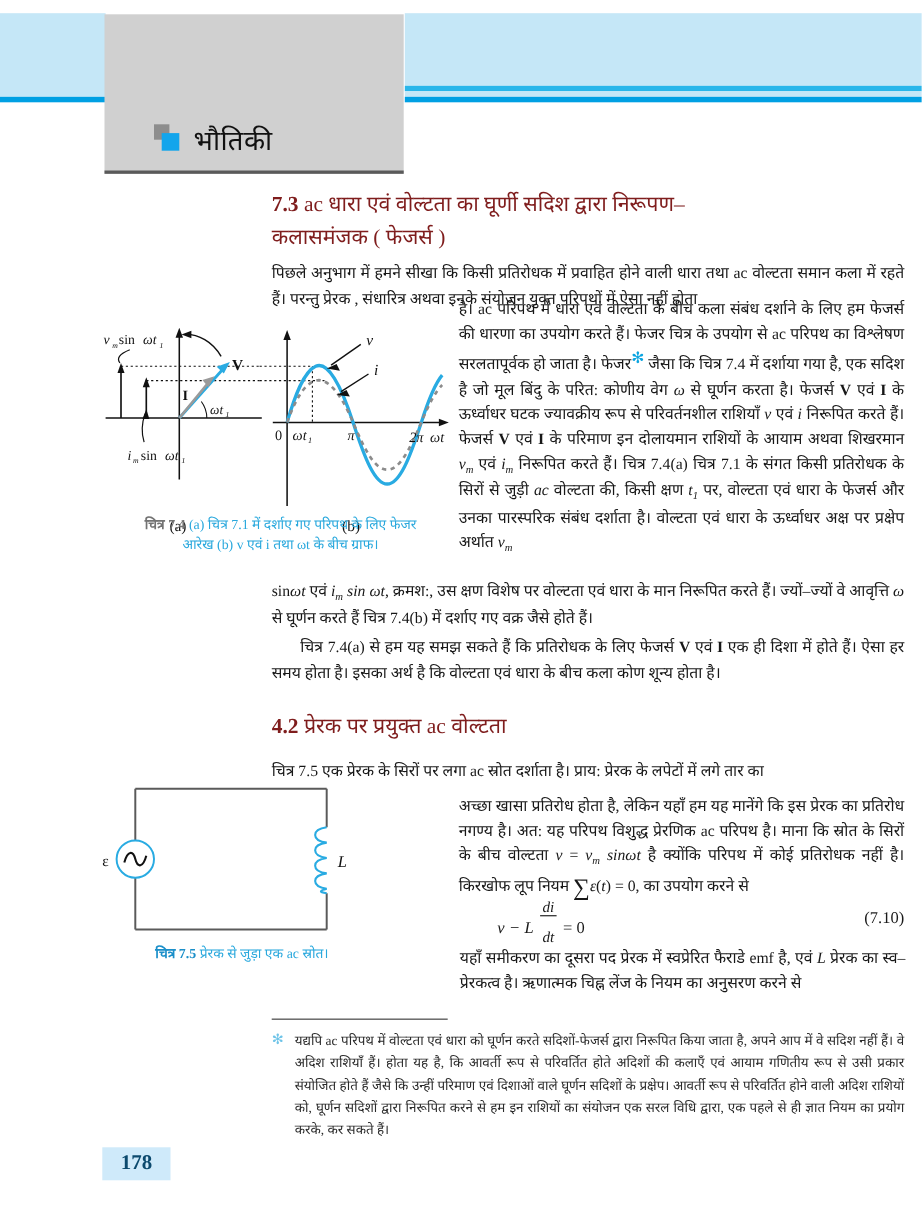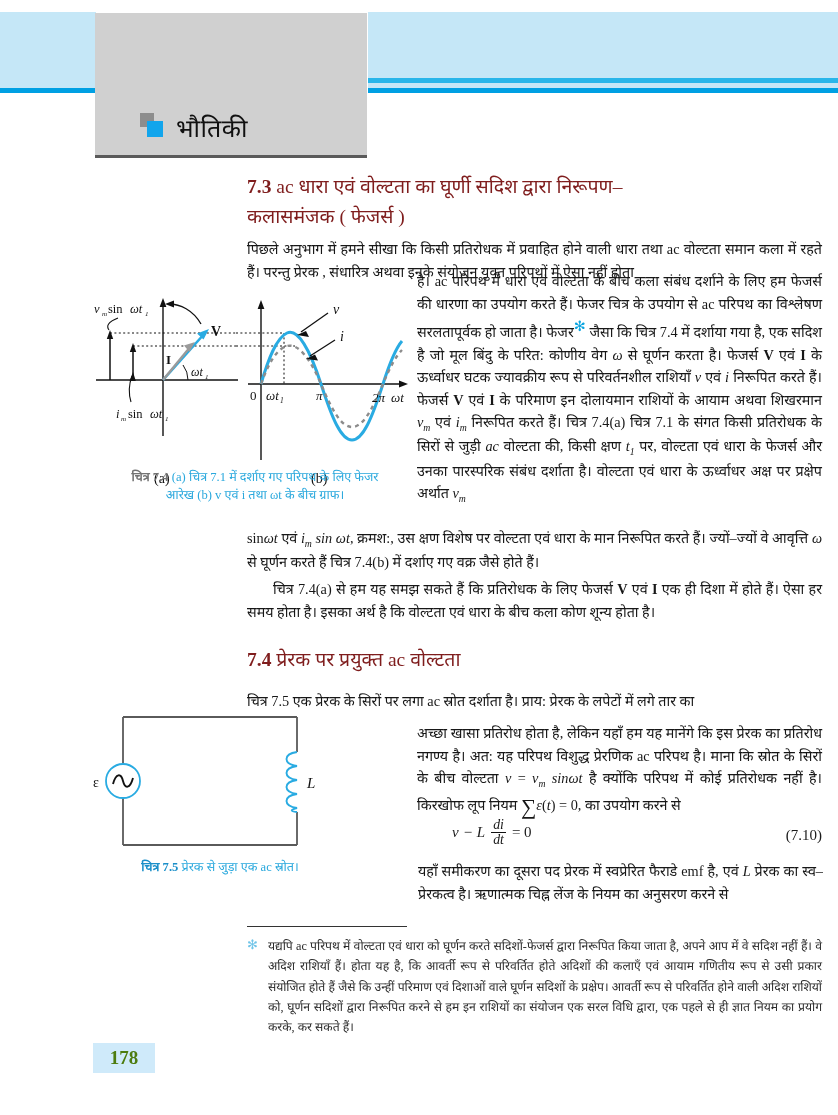--- a/index.html
+++ b/index.html
@@ -180,21 +180,21 @@
   .frac {
     display: inline-flex;
     flex-direction: column;
     align-items: center;
     font-size: 0.92em;
     line-height: 1.05;
     vertical-align: middle;
     margin: 0 2px;
   }
   .frac .numr { border-bottom: 1px solid #111; padding: 0 2px; }
-  .frac .denm { padding: 0 2px; }
+  .frac .denm { padding: 12px 2px; }
   #equation-number {
     position: absolute;
     right: 0; top: 9px;
     font-style: normal;
     font-size: 15px;
   }
 
   
   #figure-74 {
     position: absolute;
@@ -257,21 +257,21 @@
   #page-number {
     position: absolute;
     left: 93px; top: 1043px;
     width: 62px; height: 30px;
     background: #cfeafa;
     display: flex;
     align-items: center;
     justify-content: center;
     font-size: 19px;
     font-weight: bold;
-    color: #4d7c0f;
+    color: #0c4a6e;
   }
 </style>
 </head>
 <body>
 
 <div id="header-left-band"></div>
 <div id="header-left-rule"></div>
 <div id="header-right-band"></div>
 <div id="header-rule-thick"></div>
 <div id="header-rule-gap"></div>
@@ -300,21 +300,21 @@
 
 <p class="body" id="para3">
   sin<span class="it">ωt</span><span> एवं </span><span class="it">i</span><sub class="sm">m</sub> <span class="it">sin ωt</span><span>, क्रमश:, उस क्षण विशेष पर वोल्टता एवं धारा के मान निरूपित करते हैं। ज्यों–ज्यों वे आवृत्ति </span><span class="it">ω</span><span> से घूर्णन करते हैं चित्र 7.4(b) में दर्शाए गए वक्र जैसे होते हैं।</span>
 </p>
 
 <p class="body" id="para4">
   <span>चित्र 7.4(a) से हम यह समझ सकते हैं कि प्रतिरोधक के लिए फेजर्स </span><span class="bold">V</span><span> एवं </span><span class="bold">I</span><span> एक ही दिशा में होते हैं। ऐसा हर समय होता है। इसका अर्थ है कि वोल्टता एवं धारा के बीच कला कोण शून्य होता है।</span>
 </p>
 
 <div class="sec-head" id="sec74">
-  <span class="num">7.4</span><span> प्रेरक पर प्रयुक्त ac वोल्टता</span>
+  <span class="num">4.2</span><span> प्रेरक पर प्रयुक्त ac वोल्टता</span>
 </div>
 
 <p class="body" id="para5">चित्र 7.5 एक प्रेरक के सिरों पर लगा ac स्रोत दर्शाता है। प्राय: प्रेरक के लपेटों में लगे तार का</p>
 
 <p class="body" id="para6">
   <span>अच्छा खासा प्रतिरोध होता है, लेकिन यहाँ हम यह मानेंगे कि इस प्रेरक का प्रतिरोध नगण्य है। अत: यह परिपथ विशुद्ध प्रेरणिक ac परिपथ है। माना कि स्रोत के सिरों के बीच वोल्टता </span><span class="it">v</span> = <span class="it">v</span><sub class="sm">m</sub> <span class="it">sinωt</span><span> है क्योंकि परिपथ में कोई प्रतिरोधक नहीं है। किरखोफ लूप नियम </span><span style="font-size:1.5em;vertical-align:-0.18em;">∑</span><span class="it">ε</span>(<span class="it">t</span>) = 0<span>, का उपयोग करने से</span>
 </p>
 
 <div id="equation-row">
   <span id="equation-body">

